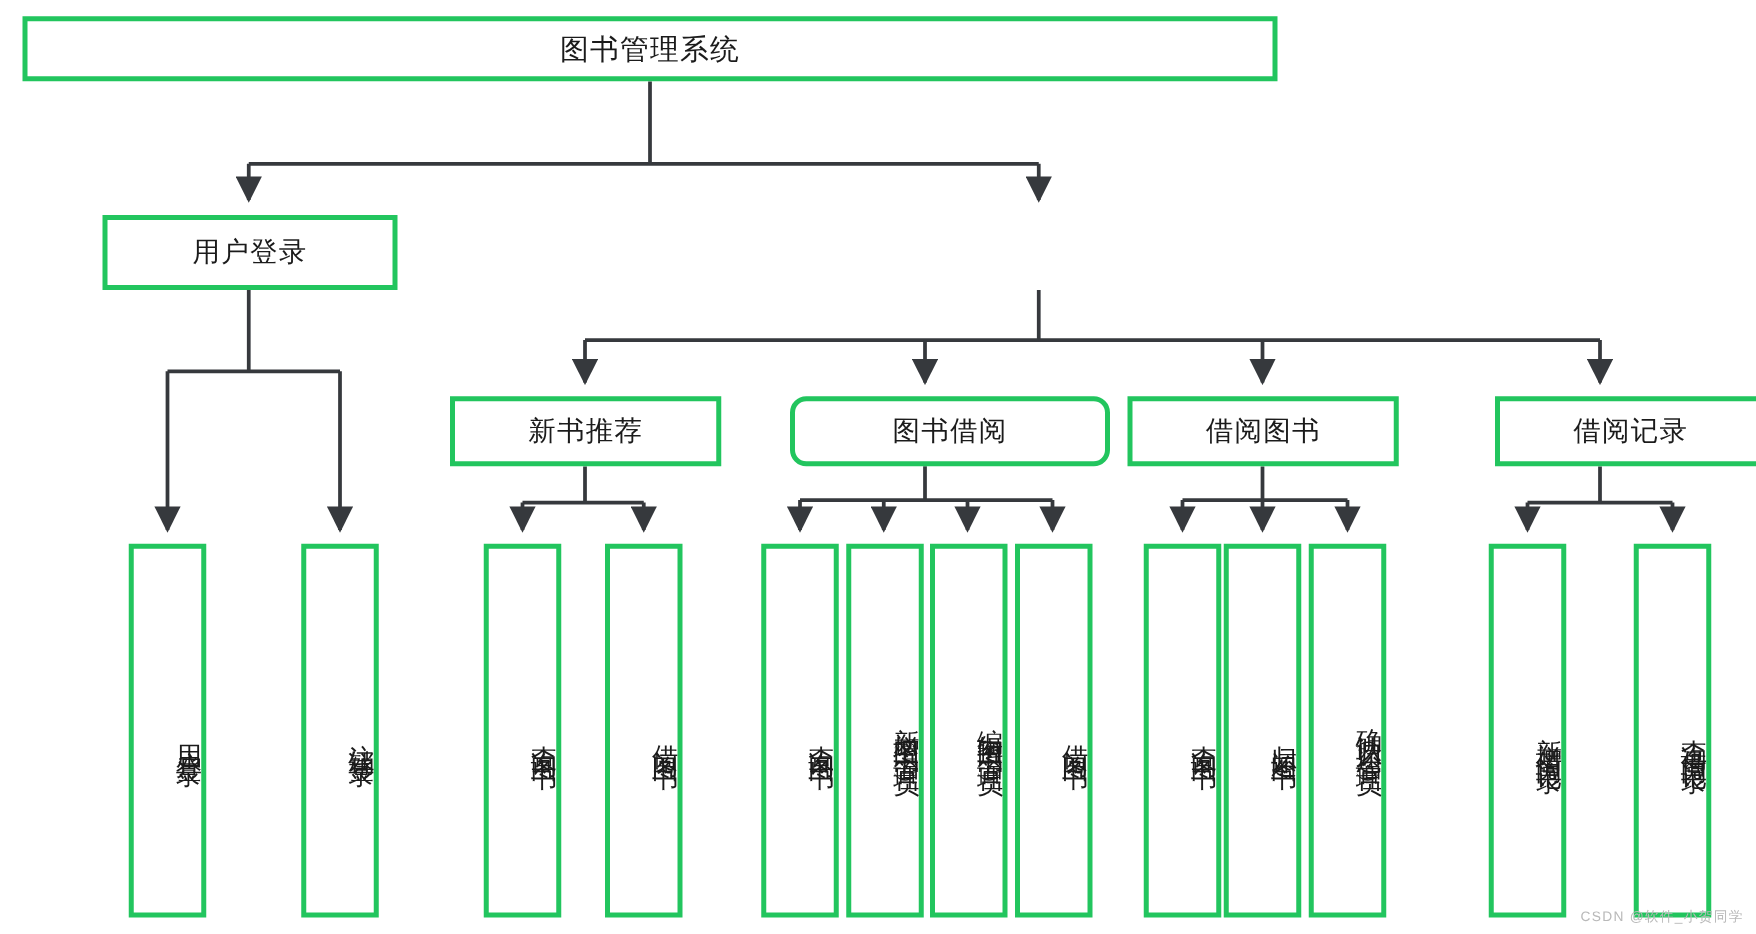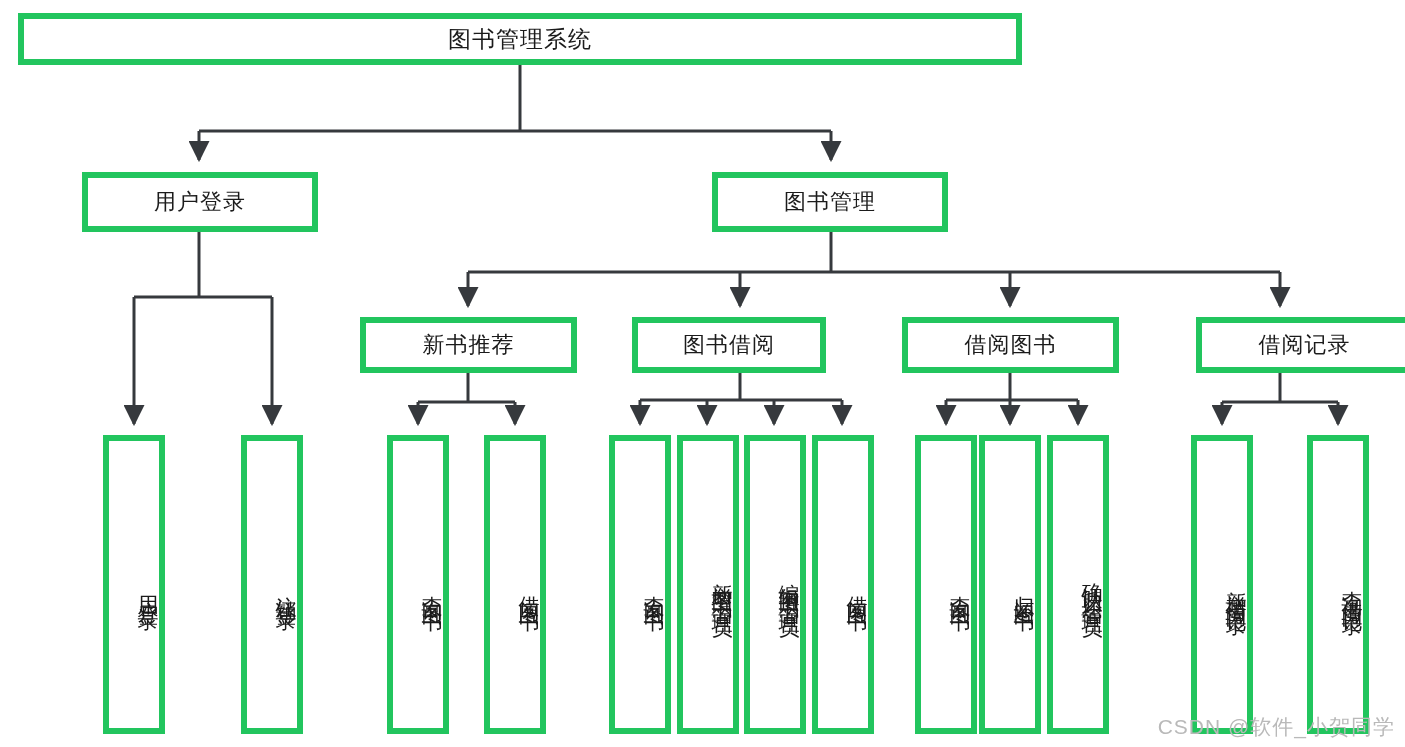--- a/index.html
+++ b/index.html
@@ -10,21 +10,21 @@
     overflow:hidden;
     position:relative;
   }
   #stage{position:absolute;left:0;top:0;width:1405px;height:747px;}
   svg.edges{position:absolute;left:0;top:0;width:1405px;height:747px;pointer-events:none;}
 
   .node{
     position:absolute;
     box-sizing:border-box;
     background:#ffffff;
-    border:6px solid #22c55e;
+    border:4px solid #22c55e;
     display:flex;
     align-items:center;
     justify-content:center;
     color:#1b1b1b;
     letter-spacing:1px;
   }
   .node.h{ font-size:22px; }
   .node.root{ font-size:23px; }
   .node.leaf{
     writing-mode:vertical-rl;
@@ -38,21 +38,21 @@
   }
   .node.leaf span{
     writing-mode:vertical-rl;
     text-orientation:upright;
     white-space:nowrap;
   }
   .watermark{
     position:absolute;
     right:10px;
     bottom:6px;
-    font-size:21px;
+    font-size:11px;
     color:#b9b9b9;
     letter-spacing:1px;
     white-space:nowrap;
     user-select:none;
   }
 </style>
 </head>
 <body>
 
 <div id="stage">
@@ -107,28 +107,25 @@
     </g>
   </svg>
 
   <div class="node root" style="left:18px;top:13px;width:1004px;height:52px;">
     <span>图书管理系统</span>
   </div>
 
   <div class="node h" style="left:82px;top:172px;width:236px;height:60px;">
     <span>用户登录</span>
   </div>
-  <div class="node h" style="left:712px;top:172px;width:236px;height:60px;">
-    <span>图书管理</span>
-  </div>
 
   <div class="node h" style="left:360px;top:317px;width:217px;height:56px;">
     <span>新书推荐</span>
   </div>
-  <div class="node h" style="left:632px;top:317px;width:194px;height:56px;">
+  <div class="node h" style="left:632px;top:317px;width:256px;height:56px;border-radius:13px;">
     <span>图书借阅</span>
   </div>
   <div class="node h" style="left:902px;top:317px;width:217px;height:56px;">
     <span>借阅图书</span>
   </div>
   <div class="node h" style="left:1172px;top:317px;width:217px;height:56px;margin-left:24px;">
     <span>借阅记录</span>
   </div>
 
   <div class="node leaf" style="left:103px;top:435px;width:62px;height:299px;">

